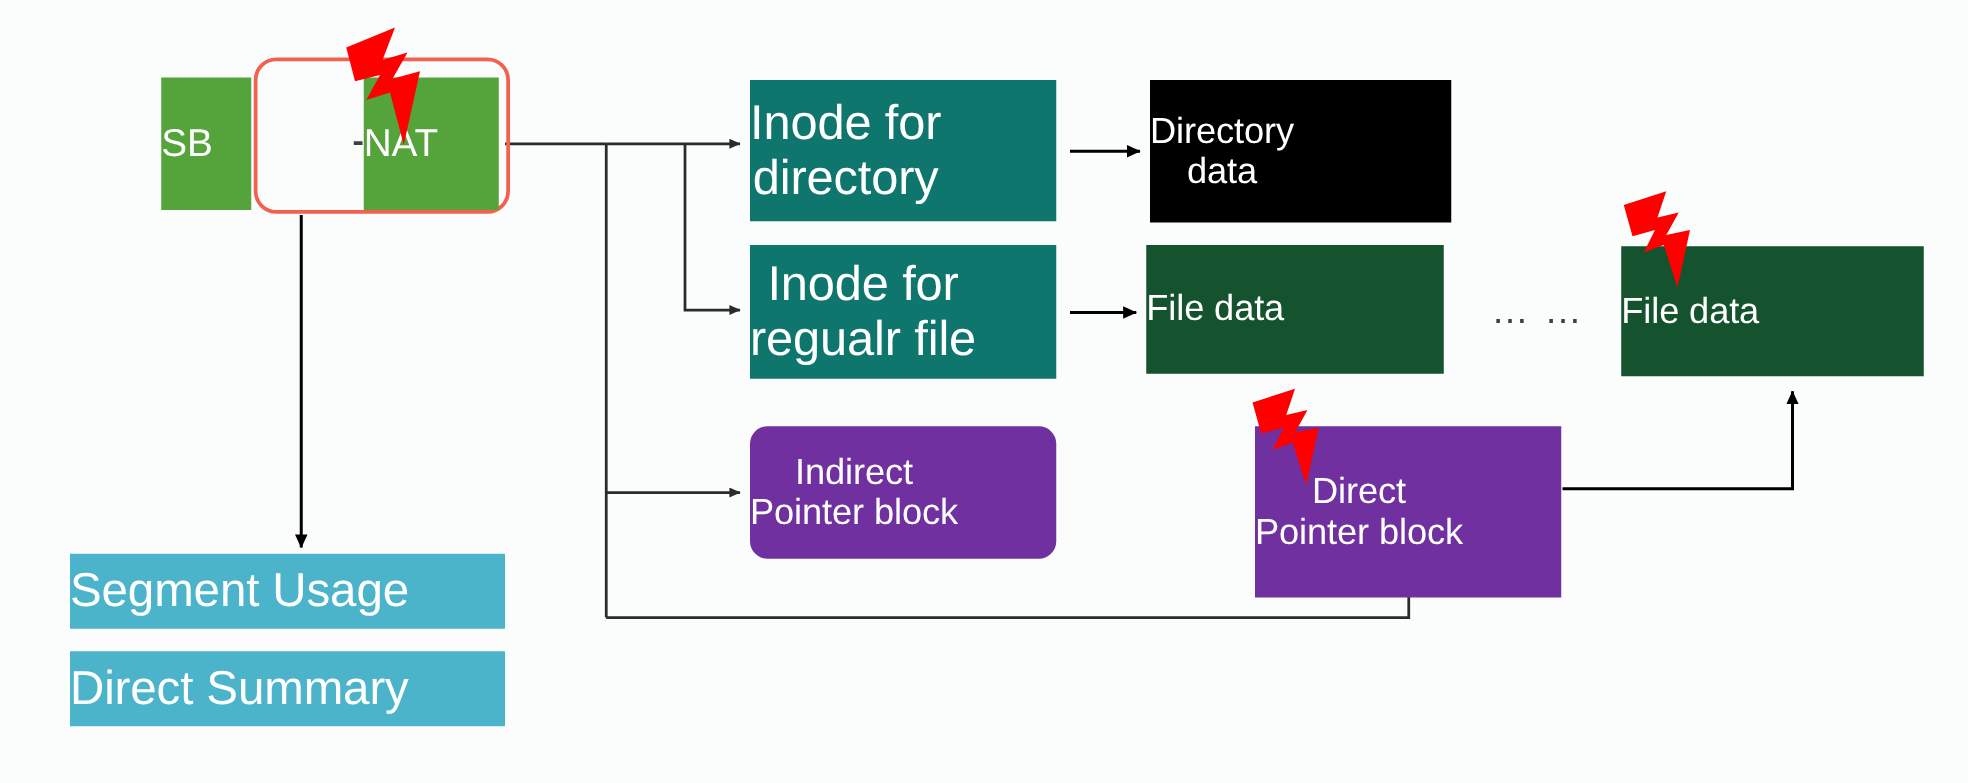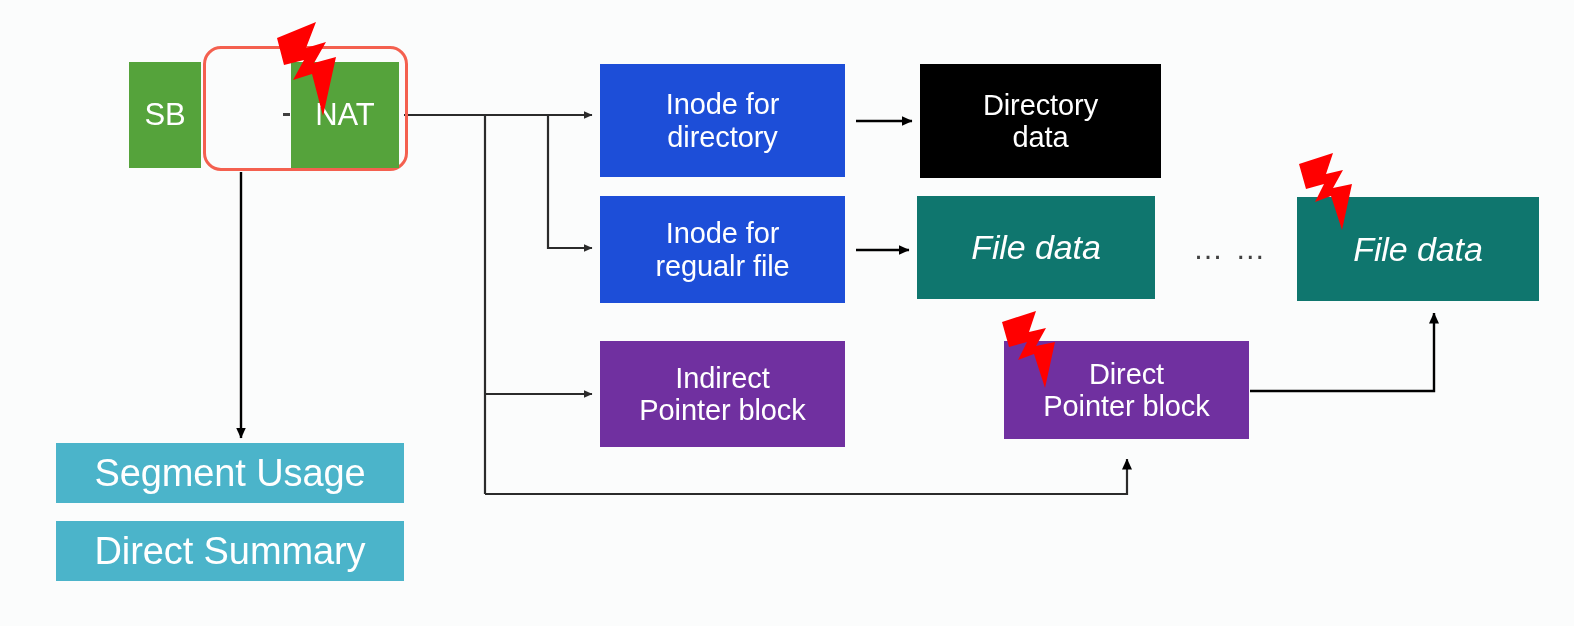--- a/index.html
+++ b/index.html
@@ -21,31 +21,31 @@
     left: 0; top: 0;
     width: 1574px;
     height: 626px;
     pointer-events: none;
   }
   .node {
     position: absolute;
     box-sizing: border-box;
     display: flex;
     align-items: center;
-    justify-content: center;
+    justify-content: flex-start;
     text-align: center;
     color: #ffffff;
     line-height: 1.12;
     white-space: pre-line;
     letter-spacing: -0.1px;
   }
   .n-sb, .n-cp, .n-nat { background: #55a33b; font-size: 31px; }
-  .n-inode { background: #1d4ed8; font-size: 29px; }
+  .n-inode { background: #0f766e; font-size: 39px; }
   .n-dirdata { background: #000000; font-size: 29px; }
-  .n-filedata { background: #0f766e; font-size: 34px; font-style: italic; }
+  .n-filedata { background: #14532d; font-size: 29px; }
   .n-ptr { background: #7030a0; font-size: 29px; }
   .n-seg { background: #4bb4ca; font-size: 38px; }
 
   #group-outline {
     position: absolute;
     box-sizing: border-box;
     border: 3px solid #f4604f;
     border-radius: 18px;
     background: transparent;
   }
@@ -127,25 +127,25 @@
   <div class="node n-filedata" style="left:917px; top:196px; width:238px; height:103px;">
     <span>File data</span>
   </div>
 
   <div class="ellipsis" style="left:1193px; top:232px;">… …</div>
 
   <div class="node n-filedata" style="left:1297px; top:197px; width:242px; height:104px;">
     <span>File data</span>
   </div>
 
-  <div class="node n-ptr" style="left:600px; top:341px; width:245px; height:106px;">
+  <div class="node n-ptr" style="left:600px; top:341px; width:245px; height:106px;border-radius:14px;">
     <span>Indirect
 Pointer block</span>
   </div>
-  <div class="node n-ptr" style="left:1004px; top:341px; width:245px; height:98px;">
+  <div class="node n-ptr" style="left:1004px; top:341px; width:245px; height:137px;">
     <span>Direct
 Pointer block</span>
   </div>
 
   <div class="node n-seg" style="left:56px; top:443px; width:348px; height:60px;">
     <span>Segment Usage</span>
   </div>
   <div class="node n-seg" style="left:56px; top:521px; width:348px; height:60px;">
     <span>Direct Summary</span>
   </div>

